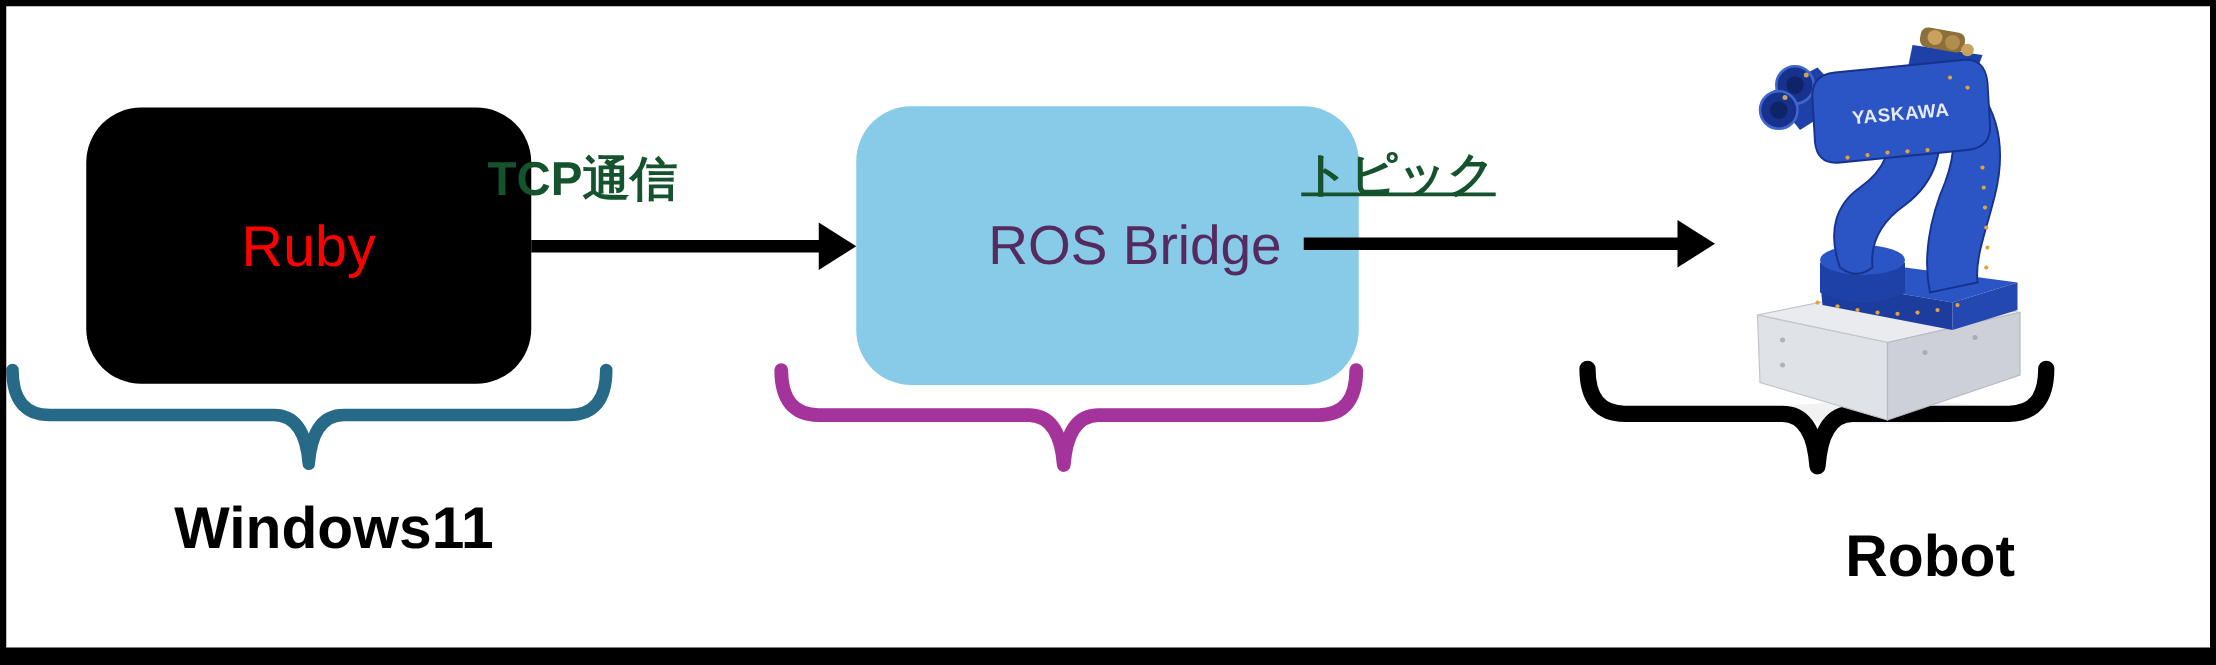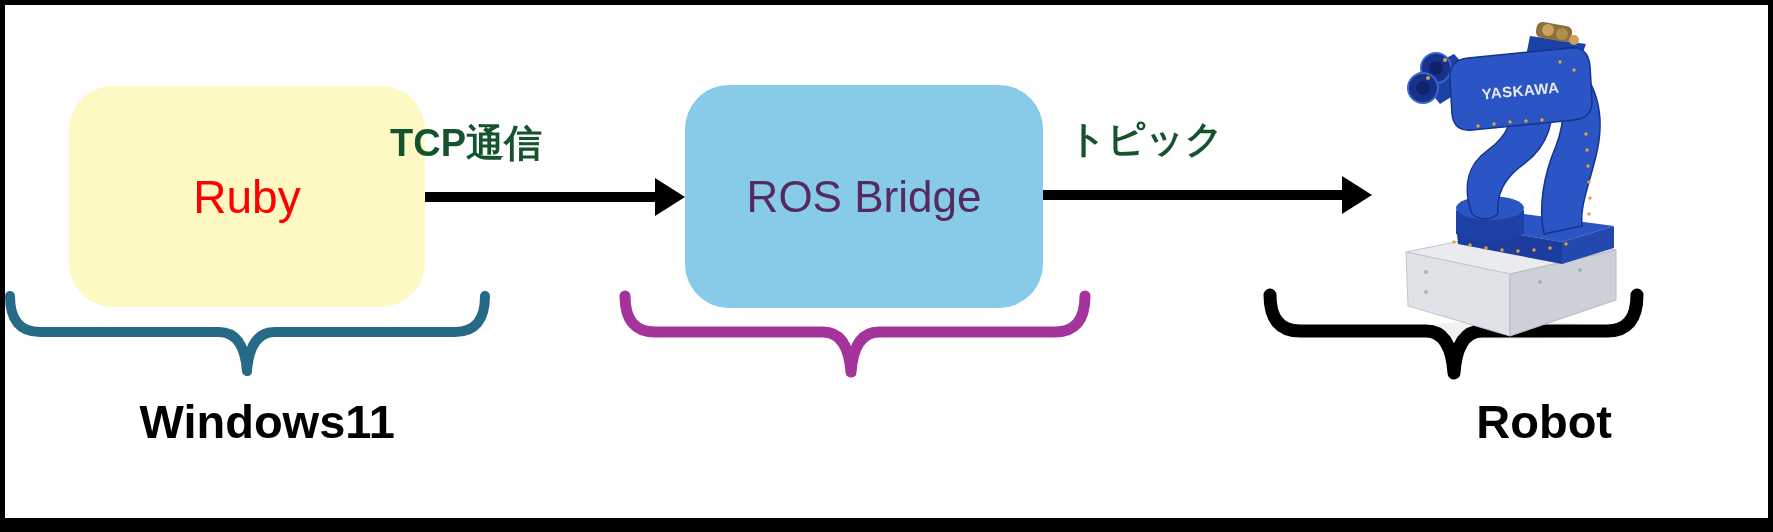--- a/index.html
+++ b/index.html
@@ -17,21 +17,21 @@
     pointer-events:none;
     z-index:40;
   }
   .node{
     position:absolute;
     display:flex;align-items:center;justify-content:center;
     border-radius:44px;
     text-align:center;
   }
   .node-ruby{left:69px;top:86px;width:356px;height:221px;background:#F4B183;}
-  .node-ros{left:685px;top:85px;width:358px;height:223px;background:#87CBE9;}
+  .node-ros{left:685px;top:85px;width:358px;height:223px;background:#87CBE9;padding-left:44px;}
   .node-label{font-size:46px;font-weight:400;}
   .ruby-text{color:#FF0000;}
   .ros-text{color:#552A5E;font-size:44px;line-height:60px;}
   .arrow-line{
     position:absolute;height:10px;background:#000;
   }
   .arrow-head{
     position:absolute;width:0;height:0;
     border-top:19px solid transparent;
     border-bottom:19px solid transparent;
@@ -47,37 +47,37 @@
     font-size:47px;font-weight:700;color:#000;
     text-align:right;white-space:nowrap;
   }
   .layer{position:absolute;left:0;top:0;}
 </style>
 </head>
 <body>
 
 <div class="canvas">
 
-  <div class="node node-ruby" style="background-color: #fef9c3;">
+  <div class="node node-ruby" style="background-color: #000000;">
     <span class="node-label ruby-text" style="color: rgb(255, 0, 0);">Ruby</span>
   </div>
 
   <div class="arrow-line" style="left:425px;top:192px;width:233px;"></div>
   <div class="arrow-head" style="left:655px;top:178px;"></div>
   <div class="flow-label" style="left:390px;top:118px;">TCP通信</div>
 
   <div class="node node-ros" style="background-color: rgb(135, 203, 233);">
     <div class="node-label ros-text" style="color: rgb(85, 42, 94);">
       <div>ROS Bridge</div>
     </div>
   </div>
 
   <div class="arrow-line" style="left:1043px;top:190px;width:300px;"></div>
   <div class="arrow-head" style="left:1342px;top:176px;"></div>
-  <div class="flow-label" style="left:1068px;top:114px;">トピック</div>
+  <div class="flow-label" style="left:1041px;top:114px;text-decoration:underline;">トピック</div>
 
   <svg class="layer" width="1773" height="532" viewBox="0 0 1773 532">
     <path d="M10 296 Q10 332 40 332 L219 332 Q244 332 247 371 Q250 332 275 332 L455 332 Q485 332 485 296" fill="none" stroke-width="10" stroke-linecap="round" stroke-linejoin="round" stroke="#276A87"></path>
     <path d="M625 296 Q625 332 655 332 L823 332 Q848 332 851 372 Q854 332 879 332 L1055 332 Q1085 332 1085 296" fill="none" stroke-width="11" stroke-linecap="round" stroke-linejoin="round" stroke="#A4339B"></path>
     <path d="M1270 295 Q1270 331 1300 331 L1426 331 Q1451 331 1454 373 Q1457 331 1482 331 L1607 331 Q1637 331 1637 295" fill="none" stroke-width="13" stroke-linecap="round" stroke-linejoin="round" stroke="#000000"></path>
   </svg>
 
   <svg class="layer" style="left:1390px;top:14px;" width="236" height="330" viewBox="0 0 236 330">
     <ellipse cx="118" cy="316" rx="96" ry="9" fill="#000" opacity="0.05"></ellipse>
 
@@ -148,16 +148,16 @@
         <circle cx="104" cy="110" r="1.7"></circle>
         <circle cx="120" cy="108" r="1.7"></circle>
       <circle cx="136" cy="107" r="1.7"></circle>
         <circle cx="152" cy="106" r="1.7"></circle>
       <circle cx="170" cy="48" r="1.7"></circle>
         <circle cx="184" cy="56" r="1.7"></circle>
     </g>
   </svg>
 
   <div class="group-label" style="left:75px;top:394px;">Windows11</div>
-  <div class="group-label" style="left:1292px;top:394px;">Robot</div>
+  <div class="group-label" style="left:1292px;top:417px;">Robot</div>
 
   <div class="frame"></div>
 </div>
 
 </body></html>

